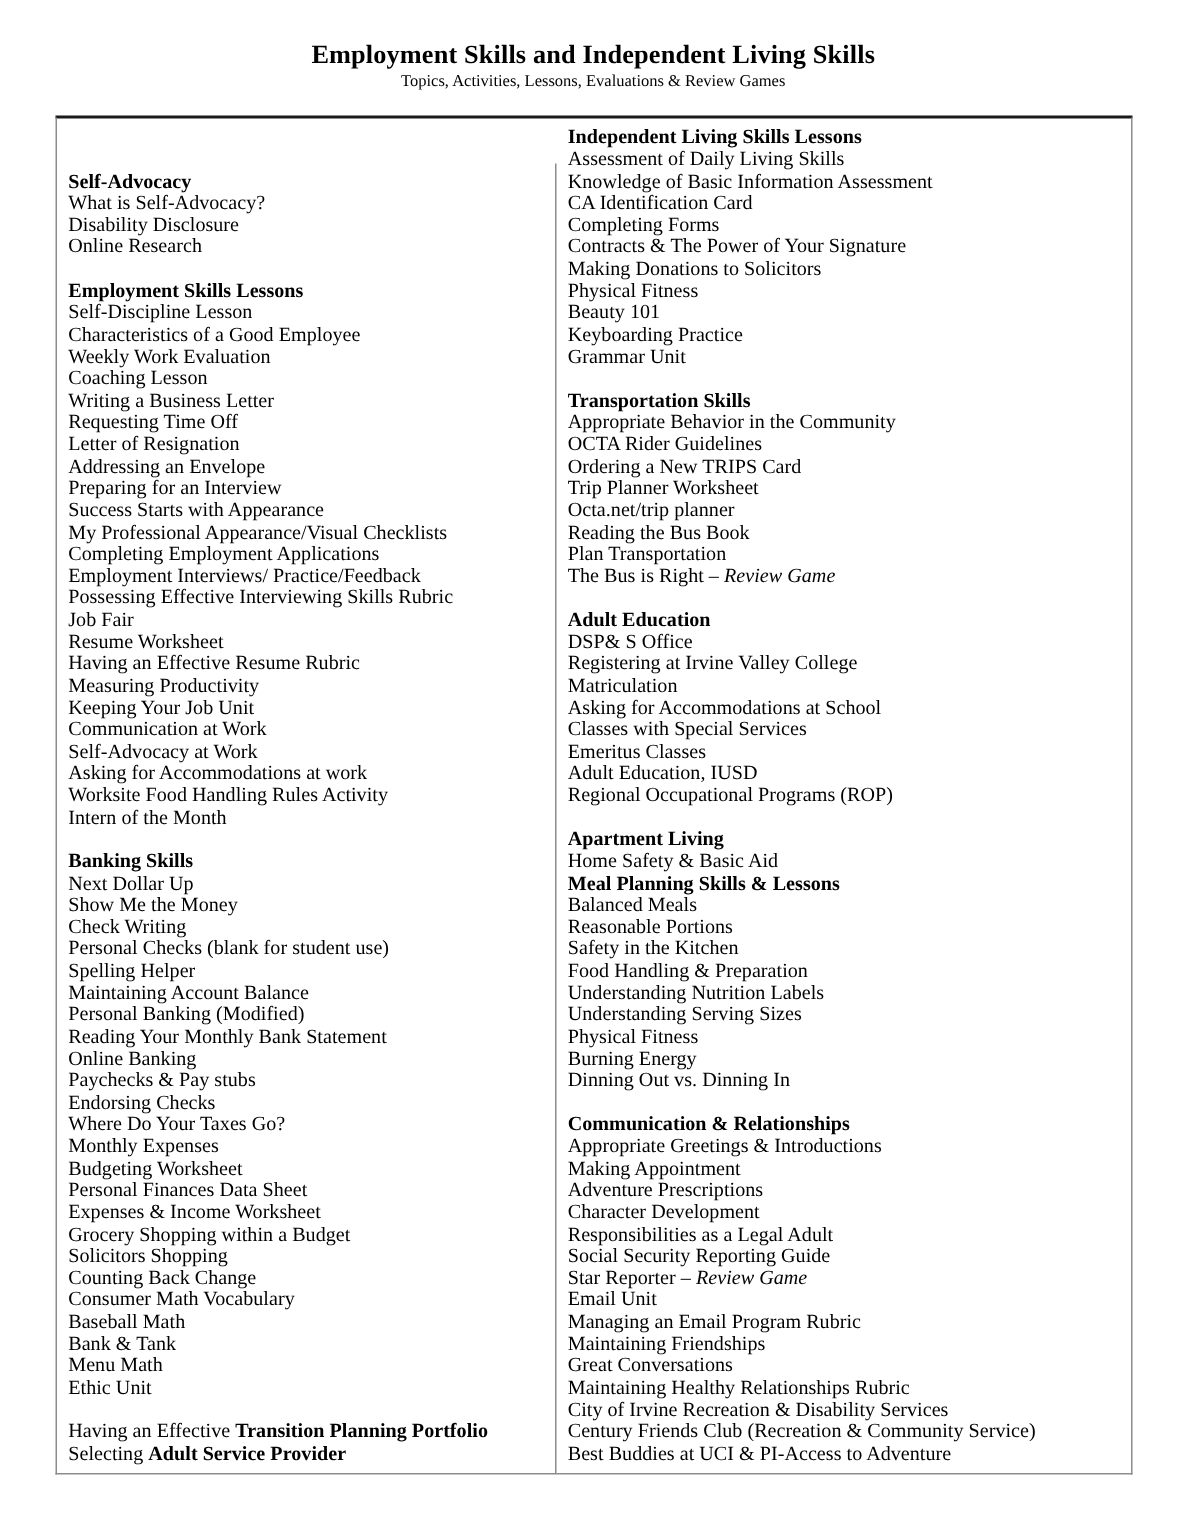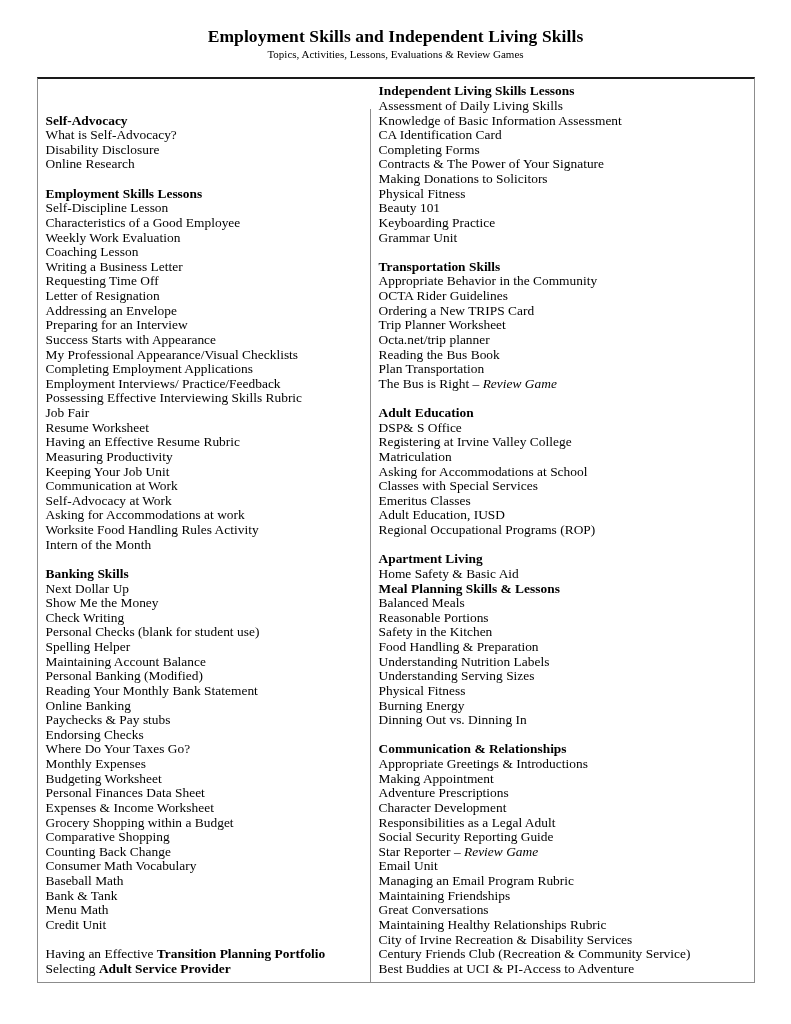--- a/index.html
+++ b/index.html
@@ -149,27 +149,27 @@
           <div class="entry">Reading Your Monthly Bank Statement</div>
           <div class="entry">Online Banking</div>
           <div class="entry">Paychecks &amp; Pay stubs</div>
           <div class="entry">Endorsing Checks</div>
           <div class="entry">Where Do Your Taxes Go?</div>
           <div class="entry">Monthly Expenses</div>
           <div class="entry">Budgeting Worksheet</div>
           <div class="entry">Personal Finances Data Sheet</div>
           <div class="entry">Expenses &amp; Income Worksheet</div>
           <div class="entry">Grocery Shopping within a Budget</div>
-          <div class="entry">Comparative Shopping</div>
+          <div class="entry">Solicitors Shopping</div>
           <div class="entry">Counting Back Change</div>
           <div class="entry">Consumer Math Vocabulary</div>
           <div class="entry">Baseball Math</div>
           <div class="entry">Bank &amp; Tank</div>
           <div class="entry">Menu Math</div>
-          <div class="entry">Credit Unit</div>
+          <div class="entry">Ethic Unit</div>
           <div class="entry spacer">&nbsp;</div>
           <div class="entry"><span>Having an Effective </span><span class="b">Transition Planning Portfolio</span></div>
           <div class="entry"><span>Selecting </span><span class="b">Adult Service Provider</span></div>
         </div>
       <div class="col col-right">
           <div class="entry heading">Independent Living Skills Lessons</div>
           <div class="entry">Assessment of Daily Living Skills</div>
           <div class="entry">Knowledge of Basic Information Assessment</div>
           <div class="entry">CA Identification Card</div>
           <div class="entry">Completing Forms</div>

